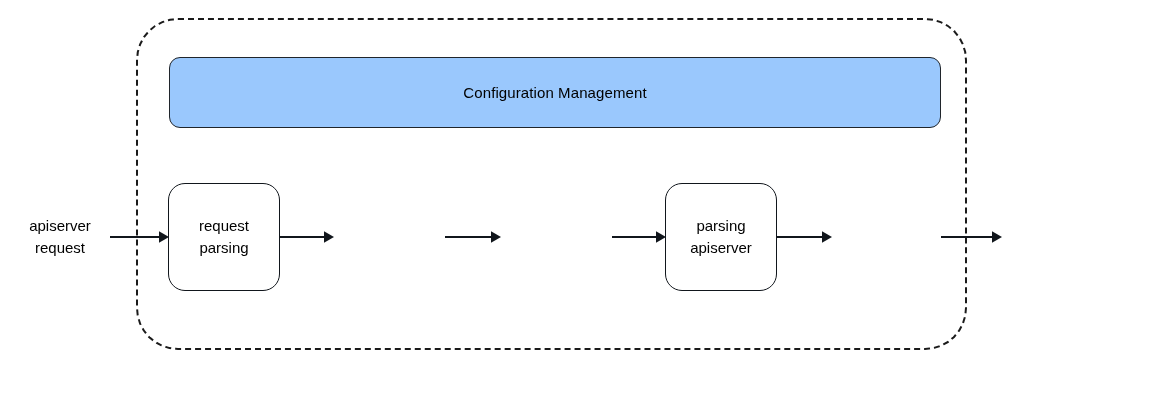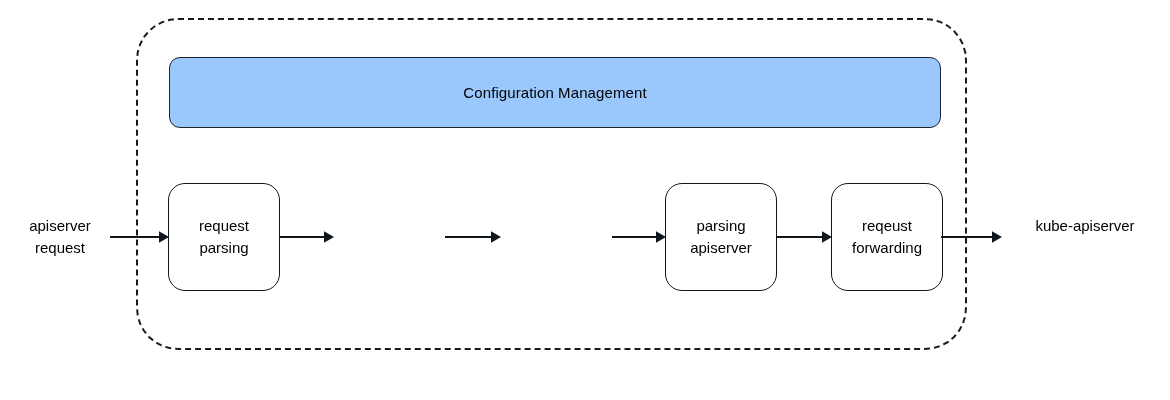--- a/index.html
+++ b/index.html
@@ -174,31 +174,24 @@
     </div>
   </div>
 
   <div class="conn conn-4-5">
     <svg width="56" height="18" viewBox="0 0 56 18">
       <line x1="0" y1="9" x2="45" y2="9" stroke="#11161c" stroke-width="1.8"></line>
       <path d="M45 3.2 L55 9 L45 14.8 Z" fill="#11161c"></path>
     </svg>
   </div>
 
-  <div class="stage stage-5">
-    <div class="label">
-      <div>reqeust</div>
-      <div>forwarding</div>
-    </div>
-  </div>
 
   <div class="conn conn-out">
     <svg width="62" height="18" viewBox="0 0 62 18">
       <line x1="0" y1="9" x2="51" y2="9" stroke="#11161c" stroke-width="1.8"></line>
       <path d="M51 3.2 L61 9 L51 14.8 Z" fill="#11161c"></path>
     </svg>
   </div>
 
   <div class="side-label label-right">
-    <div>kube-apiserver</div>
   </div>
 
 </div>
 
 </body></html>

